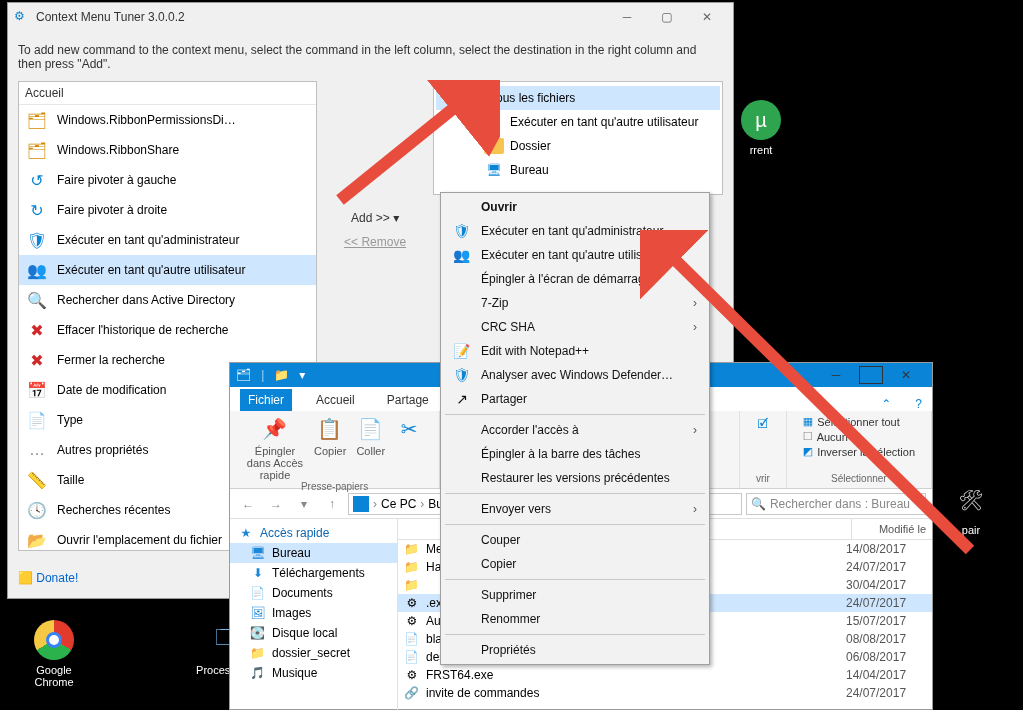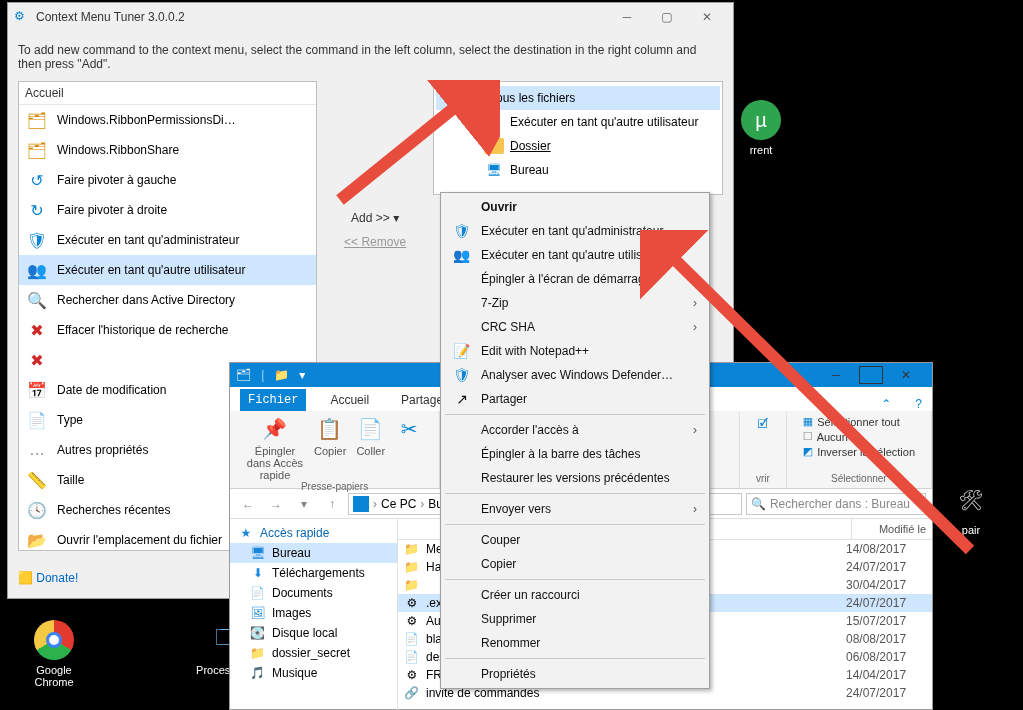--- a/index.html
+++ b/index.html
@@ -31,21 +31,21 @@
   .tree-row .chev { width:16px;text-align:center;color:#555; }
   .tree-row.sel { background:#cfe6ff; }
   .tree-row .tico { width:20px;height:20px;display:flex;align-items:center;justify-content:center; }
   .donate { color:#0066cc; margin-top:20px; font-size:12px; display:inline-block; }
 
   
   .exp { left:229px; top:362px; width:704px; height:348px; background:#fff; }
   .exp .qat { height:24px; background:#0a84d6; color:#fff; display:flex;align-items:center;padding:0 6px; gap:10px; }
   .exp .ribbon-tabs { display:flex; gap:16px; padding:0 10px; font-size:12px; height:24px; align-items:flex-end; }
   .rtab { padding:4px 8px; color:#333; }
-  .rtab.active { background:#0a84d6; color:#fff;font-family:Liberation Mono, monospace; }
+  .rtab.active { background:#0a84d6; color:#fff; }
   .ribbon { height:78px; background:#f5f5f5; border-bottom:1px solid #d0d0d0; display:flex; }
   .rgroup { border-right:1px solid #e0e0e0; padding:4px 16px; text-align:center; display:flex;flex-direction:column;align-items:center;justify-content:space-between; }
   .rgroup .rl { font-size:10px; color:#666; }
   .rgroup .rg-icons { display:flex; gap:10px; align-items:flex-start; }
   .rg-item { display:flex; flex-direction:column; align-items:center; gap:2px; font-size:11px; color:#555; }
   .rg-item .rgi { width:28px;height:28px;display:flex;align-items:center;justify-content:center;font-size:20px; }
   .rg-links { display:flex;flex-direction:column;align-items:flex-start;gap:2px;font-size:11px;color:#333;}
   .rg-links span { display:flex;align-items:center;gap:4px;}
   .addr { height:30px; display:flex;align-items:center;gap:4px;padding:0 6px; border-bottom:1px solid #e0e0e0; }
   .navbtn { width:24px;height:24px;color:#888;display:flex;align-items:center;justify-content:center; }
@@ -149,20 +149,21 @@
           <div class="cmd-item">
               <span class="ci-ico" style="color:#0a84d6;">🔍</span>
               <span class="ci-txt">Rechercher dans Active Directory</span>
             </div>
           <div class="cmd-item">
               <span class="ci-ico" style="color:#d02828;">✖</span>
               <span class="ci-txt">Effacer l'historique de recherche</span>
             </div>
           <div class="cmd-item">
               <span class="ci-ico" style="color:#d02828;">✖</span>
+              <span class="ci-txt">Fermer la recherche</span>
             </div>
           <div class="cmd-item">
               <span class="ci-ico" style="color:#0a84d6;">📅</span>
               <span class="ci-txt">Date de modification</span>
             </div>
           <div class="cmd-item">
               <span class="ci-ico" style="color:#0a84d6;">📄</span>
               <span class="ci-txt">Type</span>
             </div>
           <div class="cmd-item">
@@ -191,21 +192,21 @@
         <div class="panel tree-panel">
           <div class="tree-row sel">
             <span class="chev">⌄</span>
             <span class="tico" style="background:#c2ddf3;border:1px solid #6fa8d6;">📄</span>
             <span>Tous les fichiers</span>
           </div>
           <div class="tree-row" style="padding-left:48px;">
             <span class="tico ic-people">👥</span>
             <span>Exécuter en tant qu'autre utilisateur</span>
           </div>
-          <div class="tree-row" style="padding-left:26px;text-decoration:underline;">
+          <div class="tree-row" style="padding-left:26px;">
             <span class="chev"></span>
             <span class="tico">
                 <span class="ic-folder"></span>
               </span>
             <span>Dossier</span>
           </div>
           <div class="tree-row" style="padding-left:26px;">
             <span class="chev"></span>
             <span class="tico" style="color:#0a84d6;">🖥</span>
             <span>Bureau</span>
@@ -453,24 +454,20 @@
   <div class="cmsep"></div>
   <div class="cmrow">
       <span class="cmico"></span>
       <span>Couper</span>
     </div>
   <div class="cmrow">
       <span class="cmico"></span>
       <span>Copier</span>
     </div>
   <div class="cmsep"></div>
-  <div class="cmrow">
-      <span class="cmico"></span>
-      <span>Créer un raccourci</span>
-    </div>
   <div class="cmrow">
       <span class="cmico"></span>
       <span>Supprimer</span>
     </div>
   <div class="cmrow">
       <span class="cmico"></span>
       <span>Renommer</span>
     </div>
   <div class="cmsep"></div>
   <div class="cmrow">

